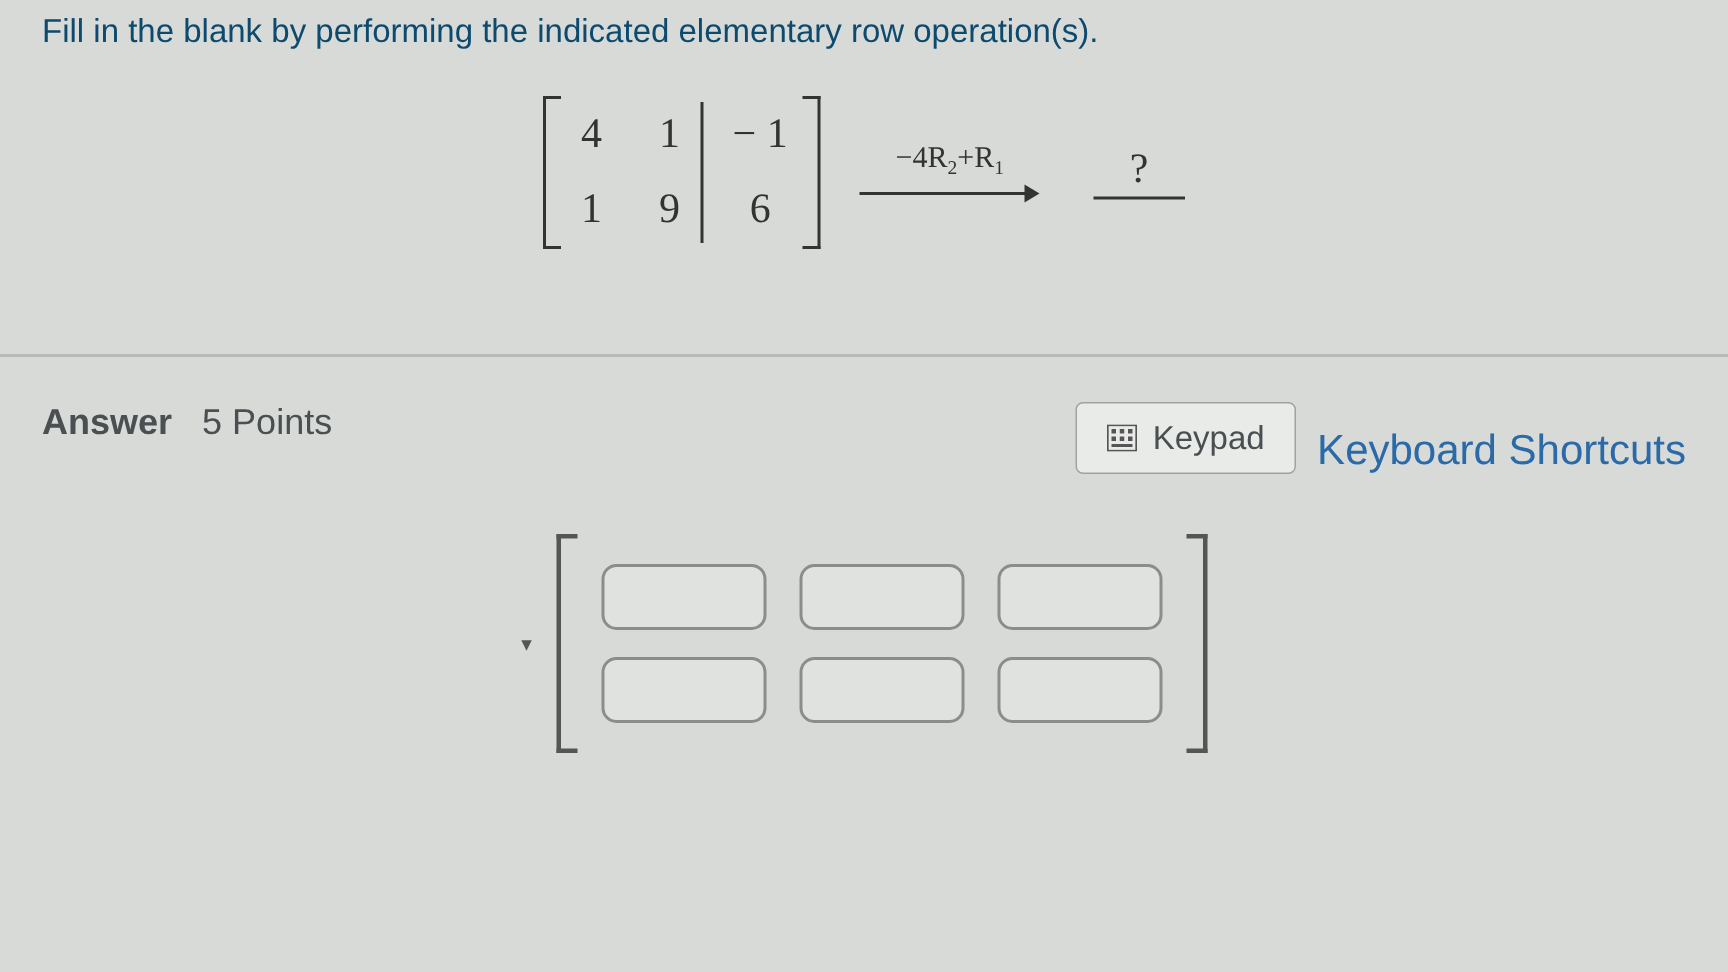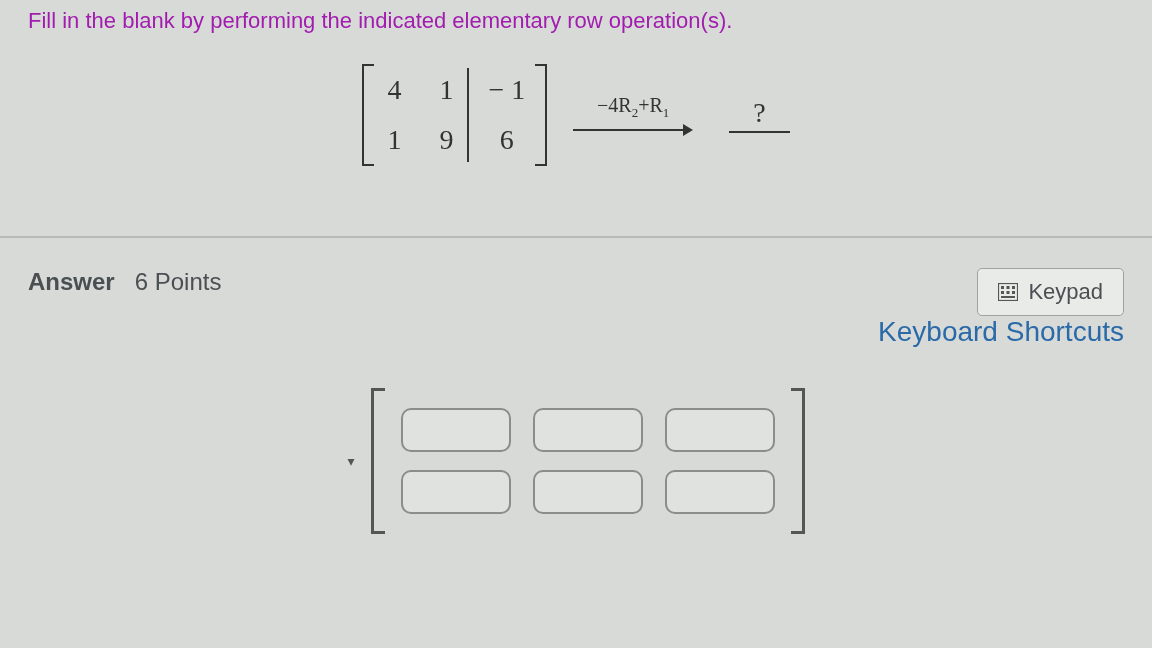--- a/index.html
+++ b/index.html
@@ -10,21 +10,21 @@
     height: 648px;
     color: #3a3f44;
     overflow: hidden;
   }
   .question-area {
     padding: 8px 28px 40px 28px;
     border-bottom: 2px solid #b8bab8;
   }
   .question-text {
     font-size: 22px;
-    color: #a21caf;
+    color: #0c4a6e;
     margin-bottom: 30px;
   }
   .matrix-row {
     display: flex;
     align-items: center;
     justify-content: center;
     gap: 26px;
     margin: 20px 0 30px 0;
   }
   .matrix {
@@ -110,22 +110,23 @@
     justify-content: space-between;
     align-items: flex-start;
   }
   .answer-label {
     font-size: 24px;
     color: #4a4f52;
   }
   .answer-label .bold { font-weight: 600; text-align: right; }
   .right-controls {
     display: flex;
-    flex-direction: column;
+    flex-direction: row;
     align-items: flex-end;
+    gap: 14px;
   }
   .keypad-btn {
     display: inline-flex;
     align-items: center;
     gap: 10px;
     background: #e9ebe9;
     border: 1px solid #9fa29f;
     border-radius: 5px;
     padding: 10px 20px;
     font-size: 22px;
@@ -212,21 +213,21 @@
       <div class="arrow"></div>
     </div>
 
     <div class="qmark">?</div>
   </div>
 </div>
 
 <div class="answer-area">
   <div class="answer-header">
     <div class="answer-label">
-      <span class="bold">Answer</span>&nbsp;&nbsp;&nbsp;<span>6 Points</span>
+      <span class="bold">Answer</span>&nbsp;&nbsp;&nbsp;<span>5 Points</span>
     </div>
     <div class="right-controls">
       <button class="keypad-btn">
         <svg class="keypad-icon" viewBox="0 0 20 18">
           <rect x="0.5" y="0.5" width="19" height="17" fill="none" stroke="#555" stroke-width="1.2"></rect>
           <rect x="3" y="3" width="3" height="3" fill="#555"></rect>
           <rect x="8.5" y="3" width="3" height="3" fill="#555"></rect>
           <rect x="14" y="3" width="3" height="3" fill="#555"></rect>
           <rect x="3" y="8" width="3" height="3" fill="#555"></rect>
           <rect x="8.5" y="8" width="3" height="3" fill="#555"></rect>

